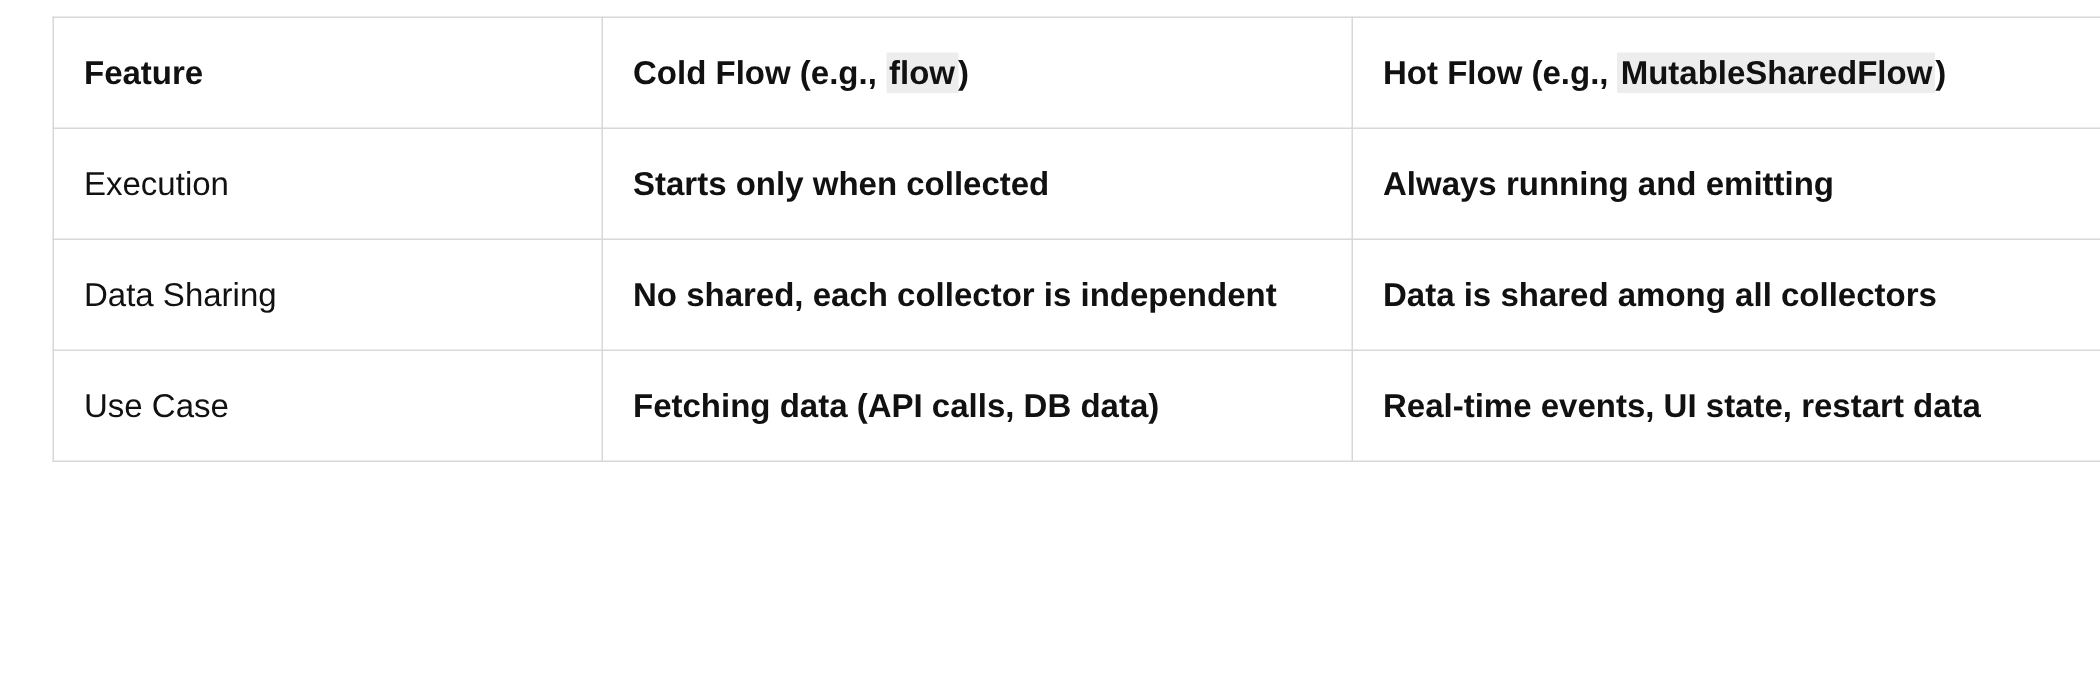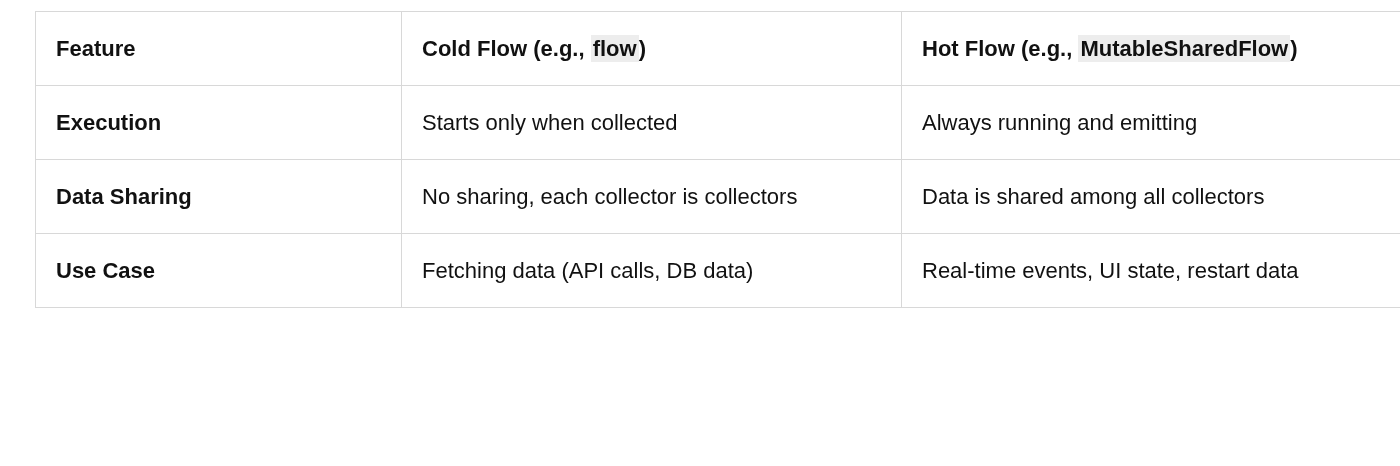--- a/index.html
+++ b/index.html
@@ -37,30 +37,30 @@
   #comparison-table th {
     border: 1px solid #d8d8d8;
     height: 74px;
     box-sizing: border-box;
     padding: 0 20px;
     text-align: left;
     vertical-align: middle;
     color: #111111;
     font-size: 22px;
     line-height: 1.25;
-    font-weight: 400;
+    font-weight: 700;
     white-space: nowrap;
     overflow: hidden;
   }
   #comparison-table thead th {
     font-weight: 700;
     font-size: 22px;
   }
   #comparison-table tbody td.feature-cell {
-    font-weight: 700;
+    font-weight: 400;
   }
   .code-chip {
     background: #ededed;
     padding: 1px 2px;
     border-radius: 0;
     font-family: "Liberation Sans", sans-serif;
     font-weight: 700;
   }
 </style>
 </head>
@@ -87,21 +87,21 @@
       </tr>
     </thead>
     <tbody>
       <tr>
         <td class="feature-cell">Execution</td>
         <td>Starts only when collected</td>
         <td>Always running and emitting</td>
       </tr>
       <tr>
         <td class="feature-cell">Data Sharing</td>
-        <td>No sharing, each collector is collectors</td>
+        <td>No shared, each collector is independent</td>
         <td>Data is shared among all collectors</td>
       </tr>
       <tr>
         <td class="feature-cell">Use Case</td>
         <td>Fetching data (API calls, DB data)</td>
         <td>Real-time events, UI state, restart data</td>
       </tr>
     </tbody>
   </table>
 </div>

